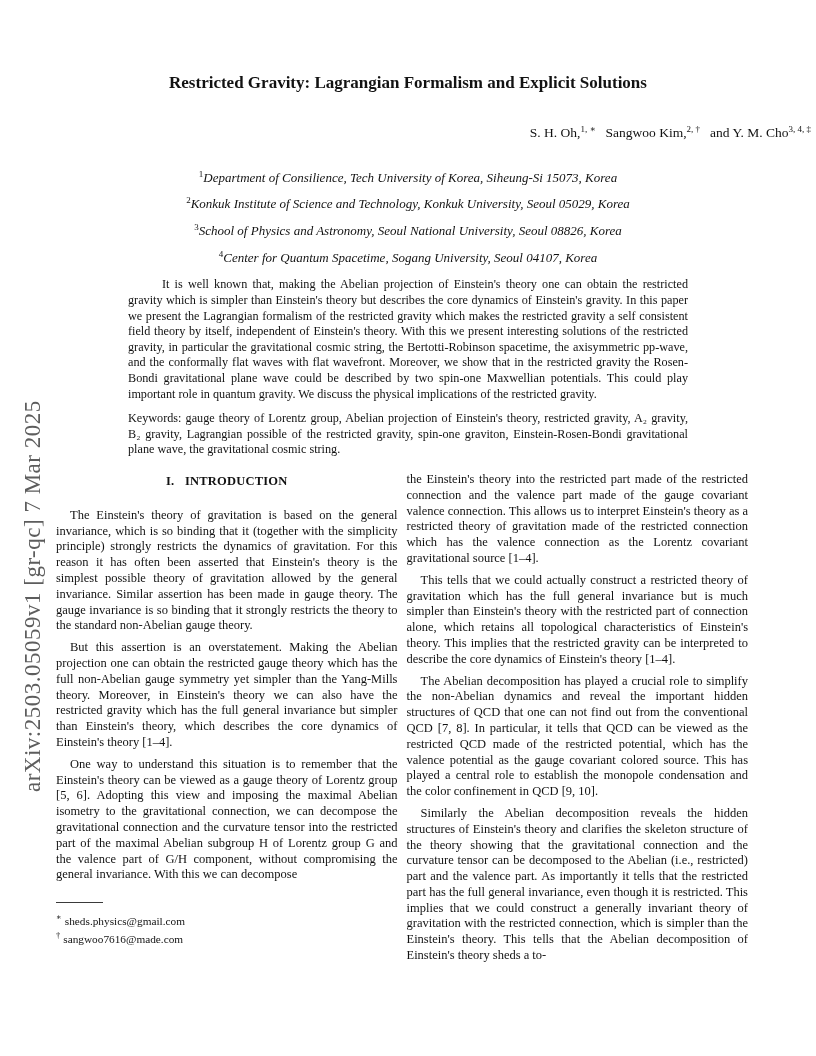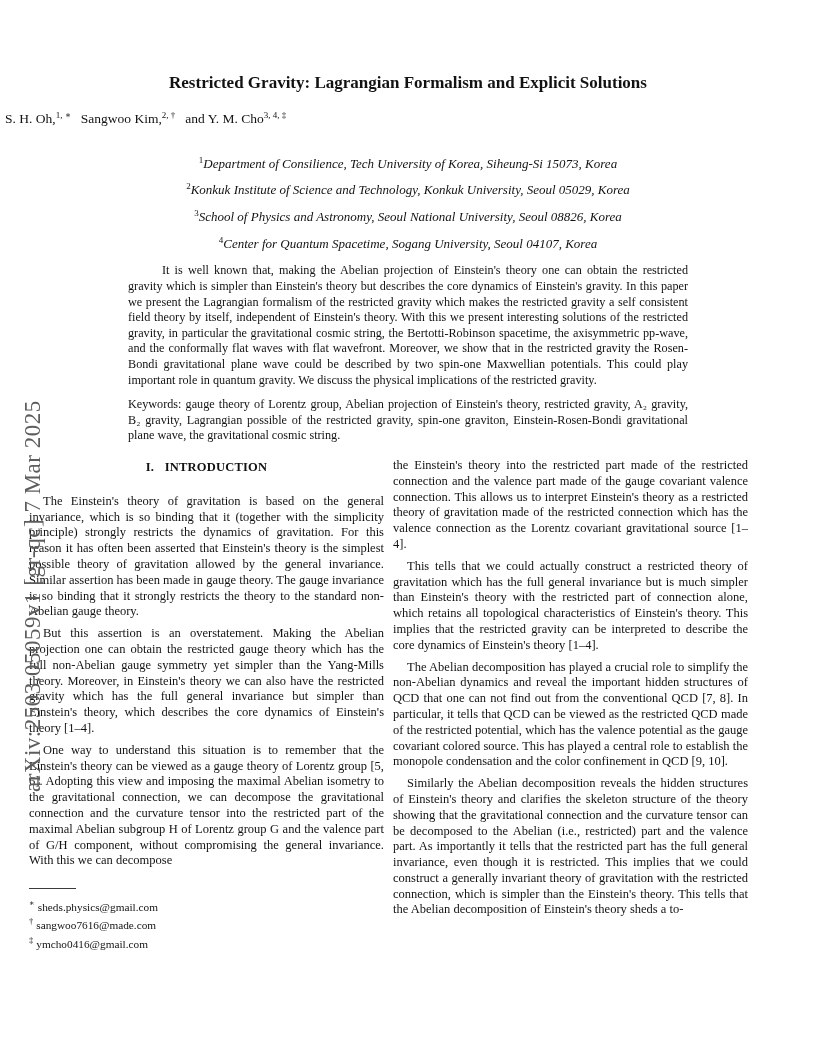--- a/index.html
+++ b/index.html
@@ -24,22 +24,22 @@
     color:#5d5d5d;
   }
   .title{
     margin:12px;
     text-align:center;
     font-size:17px;
     line-height:22px;
     font-weight:bold;
   }
   .authors{
-    margin-top:12px;
-    text-align:left;
+    margin-top:26px;
+    text-align:right;
     font-size:13.5px;
     line-height:17px;
   }
   .author{margin:0 5px;}
   .authors sup, .affil sup{font-size:9px;}
   .affils{margin-top:22px;}
   .affil{
     text-align:center;
     font-style:italic;
     font-size:13px;
@@ -55,21 +55,21 @@
     text-indent:34px;
   }
   .keywords{
     width:560px;
     margin:9px auto 0 auto;
     font-size:12.2px;
     line-height:15.6px;
     text-align:justify;
   }
   .columns{
-    margin:14px 68px 0 29px;
+    margin:14px 68px 0 56px;
     display:flex;
     gap:9px;
     height:578px;
     overflow:hidden;
   }
   .col{
     flex:1 1 0;
     font-size:12.5px;
     line-height:15.8px;
     text-align:justify;
@@ -130,21 +130,20 @@
         <span>I.</span><span class="sec-title">INTRODUCTION</span>
       </div>
       <p>The Einstein's theory of gravitation is based on the general invariance, which is so binding that it (together with the simplicity principle) strongly restricts the dynamics of gravitation. For this reason it has often been asserted that Einstein's theory is the simplest possible theory of gravitation allowed by the general invariance. Similar assertion has been made in gauge theory. The gauge invariance is so binding that it strongly restricts the theory to the standard non-Abelian gauge theory.</p>
       <p>But this assertion is an overstatement. Making the Abelian projection one can obtain the restricted gauge theory which has the full non-Abelian gauge symmetry yet simpler than the Yang-Mills theory. Moreover, in Einstein's theory we can also have the restricted gravity which has the full general invariance but simpler than Einstein's theory, which describes the core dynamics of Einstein's theory [1–4].</p>
       <p>One way to understand this situation is to remember that the Einstein's theory can be viewed as a gauge theory of Lorentz group [5, 6]. Adopting this view and imposing the maximal Abelian isometry to the gravitational connection, we can decompose the gravitational connection and the curvature tensor into the restricted part of the maximal Abelian subgroup H of Lorentz group G and the valence part of G/H component, without compromising the general invariance. With this we can decompose</p>
 
       <div class="footnotes">
         <div class="fn-rule"></div>
         <div class="fn"><sup>∗</sup><span>sheds.physics@gmail.com</span></div>
         <div class="fn"><sup>†</sup><span>sangwoo7616@made.com</span></div>
-        <div class="fn"><sup>‡</sup><span>ymcho0416@gmail.com</span></div>
       </div>
     </div>
 
     <div class="col col-right">
       <p class="no-indent">the Einstein's theory into the restricted part made of the restricted connection and the valence part made of the gauge covariant valence connection. This allows us to interpret Einstein's theory as a restricted theory of gravitation made of the restricted connection which has the valence connection as the Lorentz covariant gravitational source [1–4].</p>
       <p>This tells that we could actually construct a restricted theory of gravitation which has the full general invariance but is much simpler than Einstein's theory with the restricted part of connection alone, which retains all topological characteristics of Einstein's theory. This implies that the restricted gravity can be interpreted to describe the core dynamics of Einstein's theory [1–4].</p>
       <p>The Abelian decomposition has played a crucial role to simplify the non-Abelian dynamics and reveal the important hidden structures of QCD that one can not find out from the conventional QCD [7, 8]. In particular, it tells that QCD can be viewed as the restricted QCD made of the restricted potential, which has the valence potential as the gauge covariant colored source. This has played a central role to establish the monopole condensation and the color confinement in QCD [9, 10].</p>
       <p>Similarly the Abelian decomposition reveals the hidden structures of Einstein's theory and clarifies the skeleton structure of the theory showing that the gravitational connection and the curvature tensor can be decomposed to the Abelian (i.e., restricted) part and the valence part. As importantly it tells that the restricted part has the full general invariance, even though it is restricted. This implies that we could construct a generally invariant theory of gravitation with the restricted connection, which is simpler than the Einstein's theory. This tells that the Abelian decomposition of Einstein's theory sheds a to-</p>
     </div>
 

